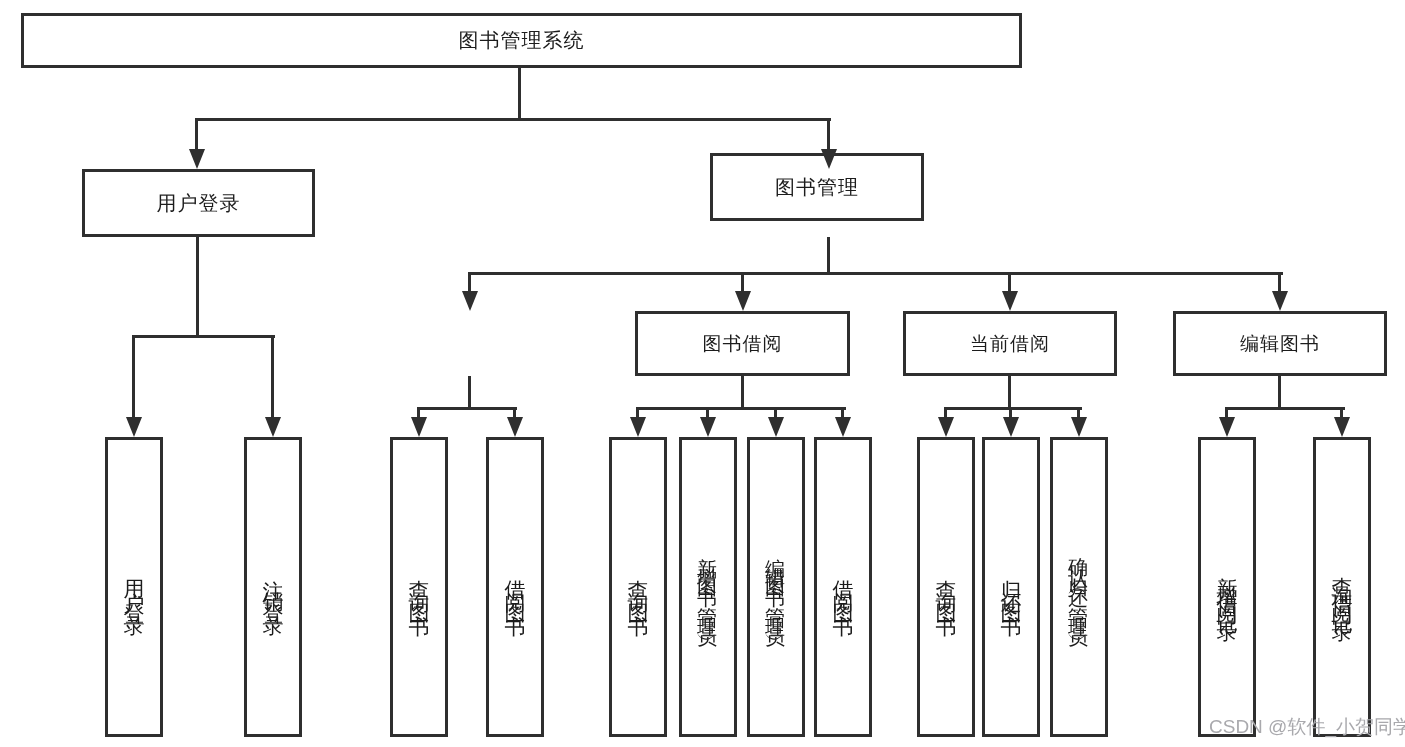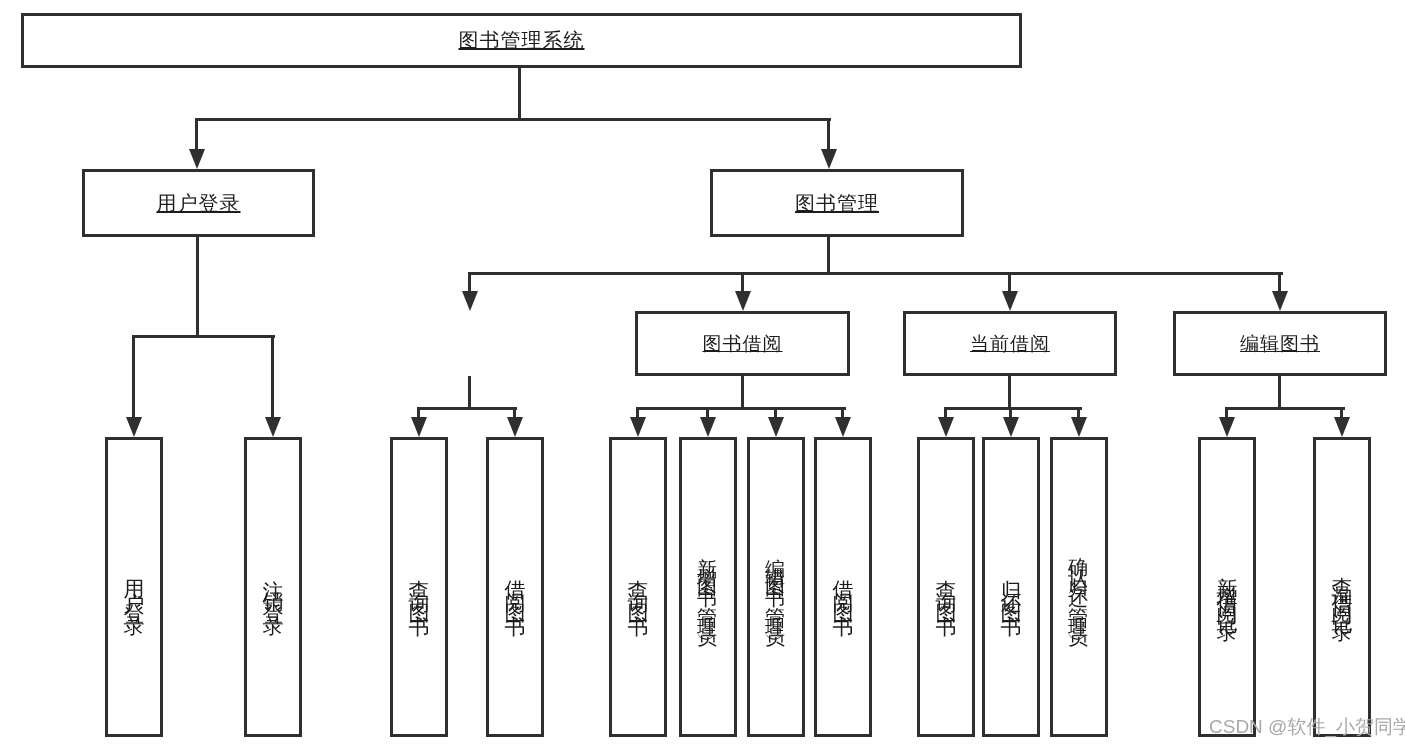--- a/index.html
+++ b/index.html
@@ -8,21 +8,21 @@
     background:var(--background,#ffffff);
     font-family:"Liberation Sans","DejaVu Sans",sans-serif;
     color:var(--text,#1c1c1c);
   }
   .box{
     position:absolute;box-sizing:border-box;
     border:3px solid var(--line,#2f2f2f);background:#fff;
     display:flex;align-items:center;justify-content:center;
     text-align:center;
   }
-  .h{font-size:20px;letter-spacing:1px;text-decoration:underline;}
+  .h{font-size:20px;letter-spacing:1px;}
   .leaf{
     writing-mode:vertical-rl;text-orientation:mixed;
     font-size:21px;letter-spacing:12px;
   }
   .leaf.med{letter-spacing:9px;}
   .leaf.long{font-size:20px;letter-spacing:10px;}
   .ln{position:absolute;background:var(--line,#2f2f2f);}
   .ar{
     position:absolute;width:0;height:0;
     border-left:8px solid transparent;border-right:8px solid transparent;
@@ -35,21 +35,21 @@
 </style>
 </head>
 <body>
 
 <div class="canvas">
 
   <div class="box h" style="left:21px;top:13px;width:1001px;height:55px">图书管理系统</div>
 
   <div class="box h" style="left:82px;top:169px;width:233px;height:68px">用户登录</div>
 
-  <div class="box h" style="left:710px;top:169px;width:254px;height:68px">图书管理</div>
+  <div class="box h" style="left:710px;top:153px;width:214px;height:68px">图书管理</div>
 
 
   <div class="box h" style="left:635px;top:311px;width:215px;height:65px;font-size:19px">图书借阅</div>
 
   <div class="box h" style="left:903px;top:311px;width:214px;height:65px;font-size:19px">当前借阅</div>
 
   <div class="box h" style="left:1173px;top:311px;width:214px;height:65px;font-size:19px">编辑图书</div>
 
   <div class="box leaf" style="left:105px;top:437px;width:58px;height:300px">用户登录</div>
 

